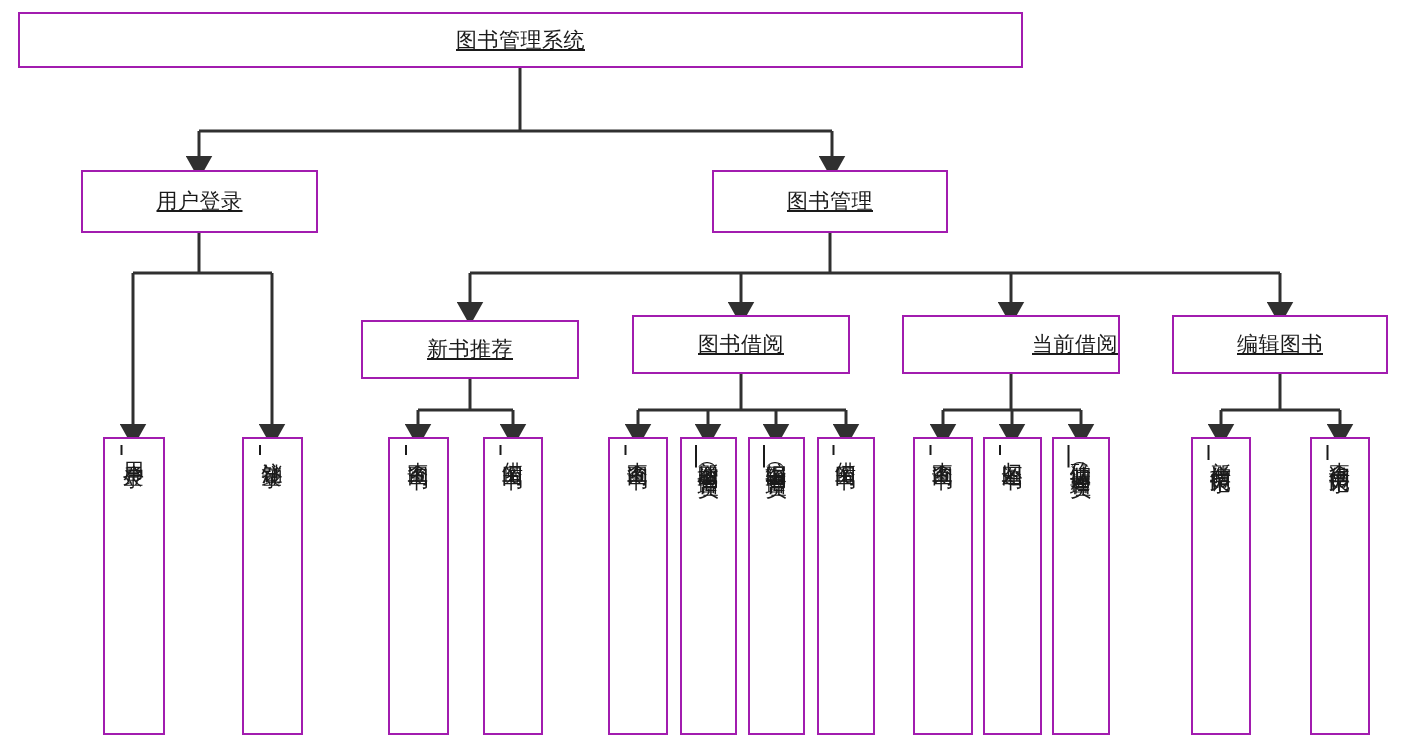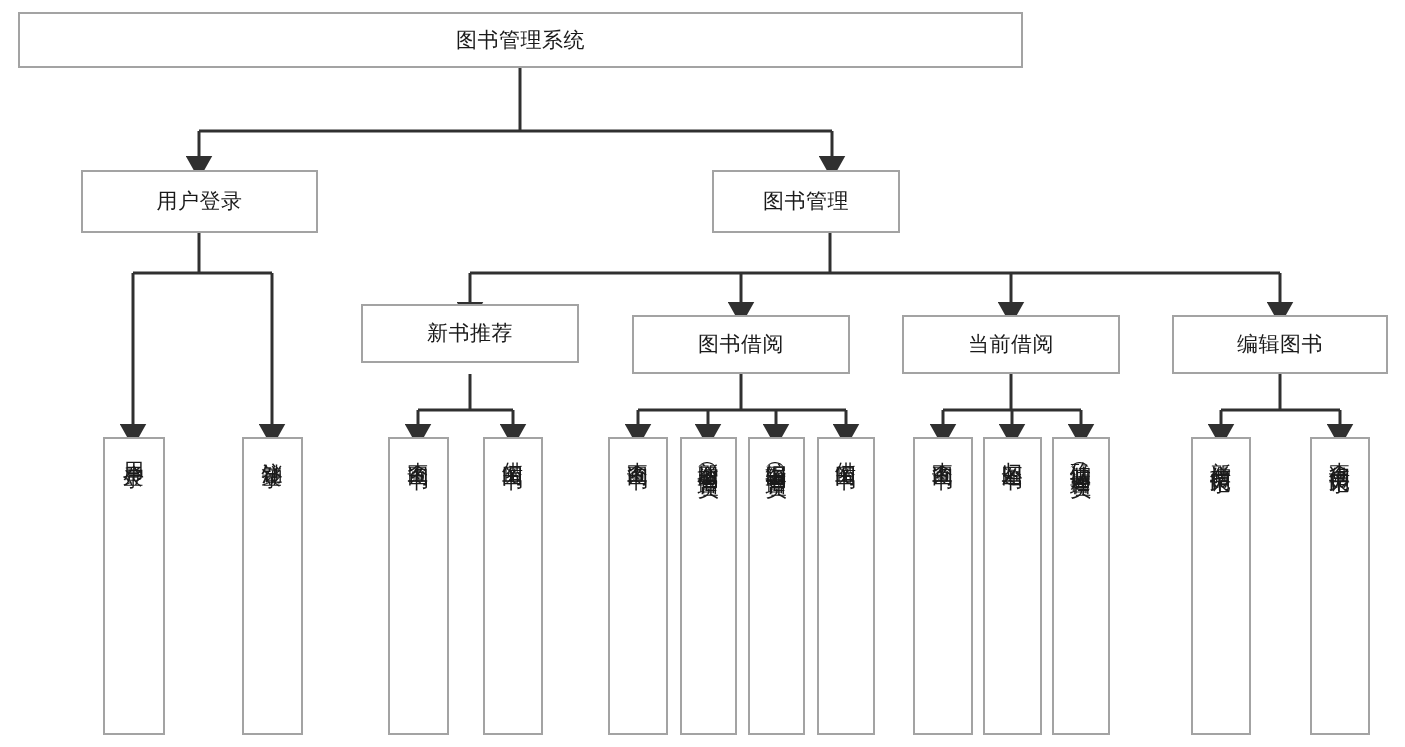--- a/index.html
+++ b/index.html
@@ -20,26 +20,27 @@
   #edges {
     position: absolute;
     left: 0;
     top: 0;
     width: 1405px;
     height: 747px;
   }
   .node {
     position: absolute;
     box-sizing: border-box;
-    border: 2px solid #a3a3a3;
+    border: 2px solid #a21caf;
     background: #ffffff;
     display: flex;
     align-items: center;
     justify-content: center;
     color: #1a1a1a;
+    text-decoration: underline;
   }
   .node-label {
     display: block;
     text-align: center;
     line-height: 1.18;
     letter-spacing: 0.5px;
   }
   .node.horizontal .node-label {
     writing-mode: horizontal-tb;
     font-size: 21px;
@@ -121,30 +122,30 @@
     </g>
   </svg>
 
   <div id="nodes">
       <div class="node horizontal" style="left: 18px; top: 12px; width: 1005px; height: 56px;">
         <span class="node-label">图书管理系统</span>
       </div>
       <div class="node horizontal" style="left: 81px; top: 170px; width: 237px; height: 63px;">
         <span class="node-label">用户登录</span>
       </div>
-      <div class="node horizontal" style="left: 712px; top: 170px; width: 188px; height: 63px;">
+      <div class="node horizontal" style="left: 712px; top: 170px; width: 236px; height: 63px;">
         <span class="node-label">图书管理</span>
       </div>
-      <div class="node horizontal" style="left: 361px; top: 304px; width: 218px; height: 59px;">
+      <div class="node horizontal" style="left: 361px; top: 320px; width: 218px; height: 59px;">
         <span class="node-label">新书推荐</span>
       </div>
       <div class="node horizontal" style="left: 632px; top: 315px; width: 218px; height: 59px;">
         <span class="node-label">图书借阅</span>
       </div>
-      <div class="node horizontal" style="left: 902px; top: 315px; width: 218px; height: 59px;">
+      <div class="node horizontal" style="left: 902px; top: 315px; width: 218px; height: 59px; justify-content: flex-end;">
         <span class="node-label">当前借阅</span>
       </div>
       <div class="node horizontal" style="left: 1172px; top: 315px; width: 216px; height: 59px;">
         <span class="node-label">编辑图书</span>
       </div>
       <div class="node vertical" style="left: 103px; top: 437px; width: 62px; height: 298px;">
         <span class="node-label">用户登录</span>
       </div>
       <div class="node vertical" style="left: 242px; top: 437px; width: 61px; height: 298px;">
         <span class="node-label">注销登录</span>

